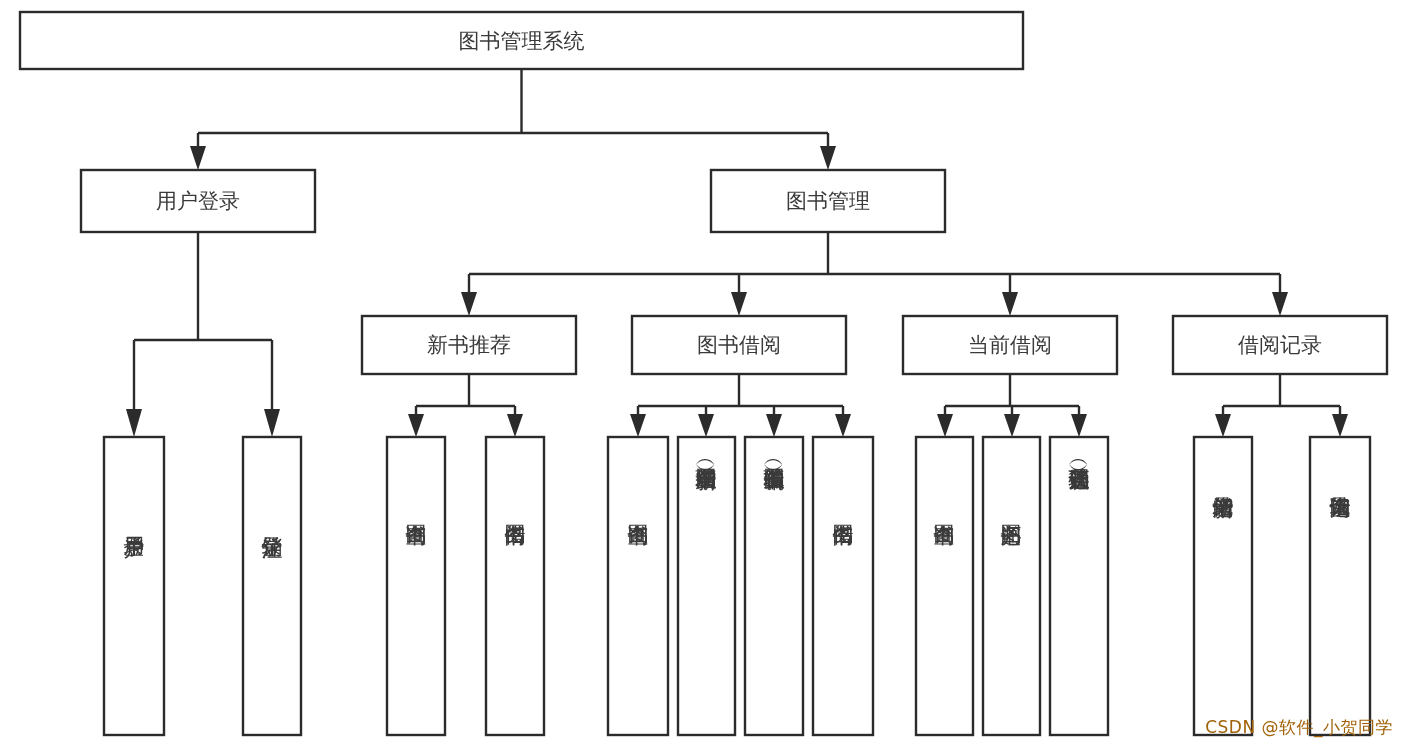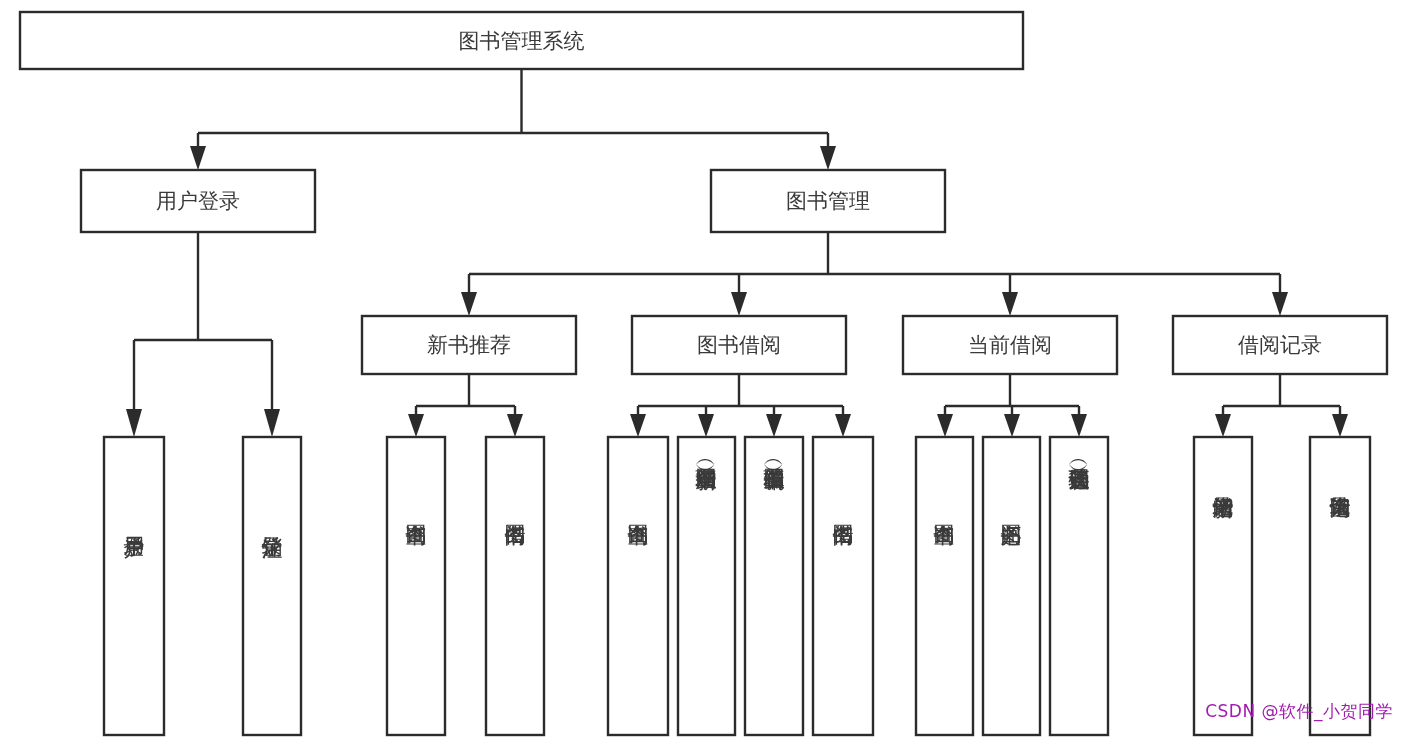--- a/index.html
+++ b/index.html
@@ -50,22 +50,22 @@
   }
   .node-label-vertical {
     fill: #3a3a3a;
     font-family: "DejaVu Sans", "Liberation Sans", sans-serif;
     font-size: 21px;
     text-anchor: middle;
   }
   .watermark-text {
     position: absolute;
     right: 12px;
-    bottom: 24px;
-    color: #a21caf;
+    bottom: 8px;
+    color: #a16207;
     font-size: 17px;
     font-family: "DejaVu Sans", "Liberation Sans", sans-serif;
     letter-spacing: 0.5px;
     white-space: nowrap;
     pointer-events: none;
     text-align: right;
   }
 </style>
 </head>
 <body>

